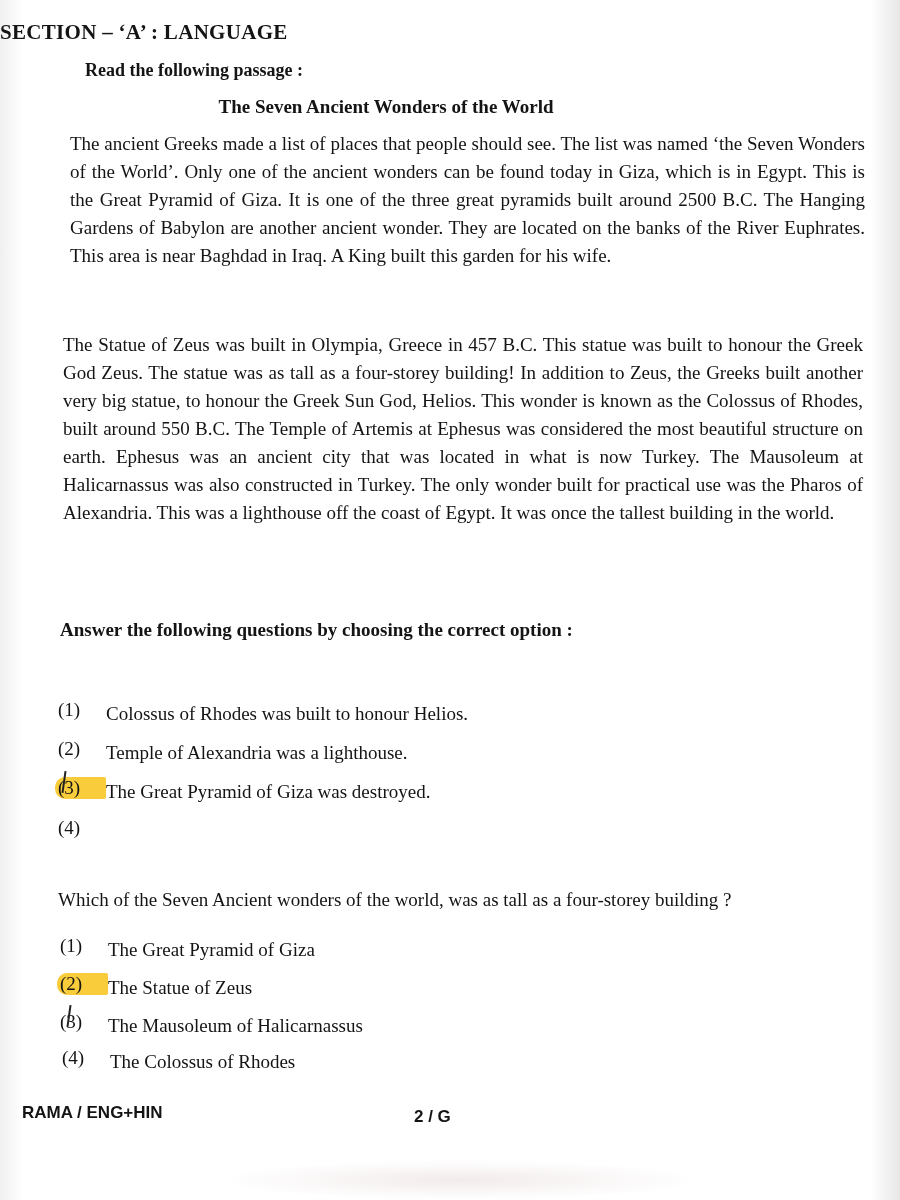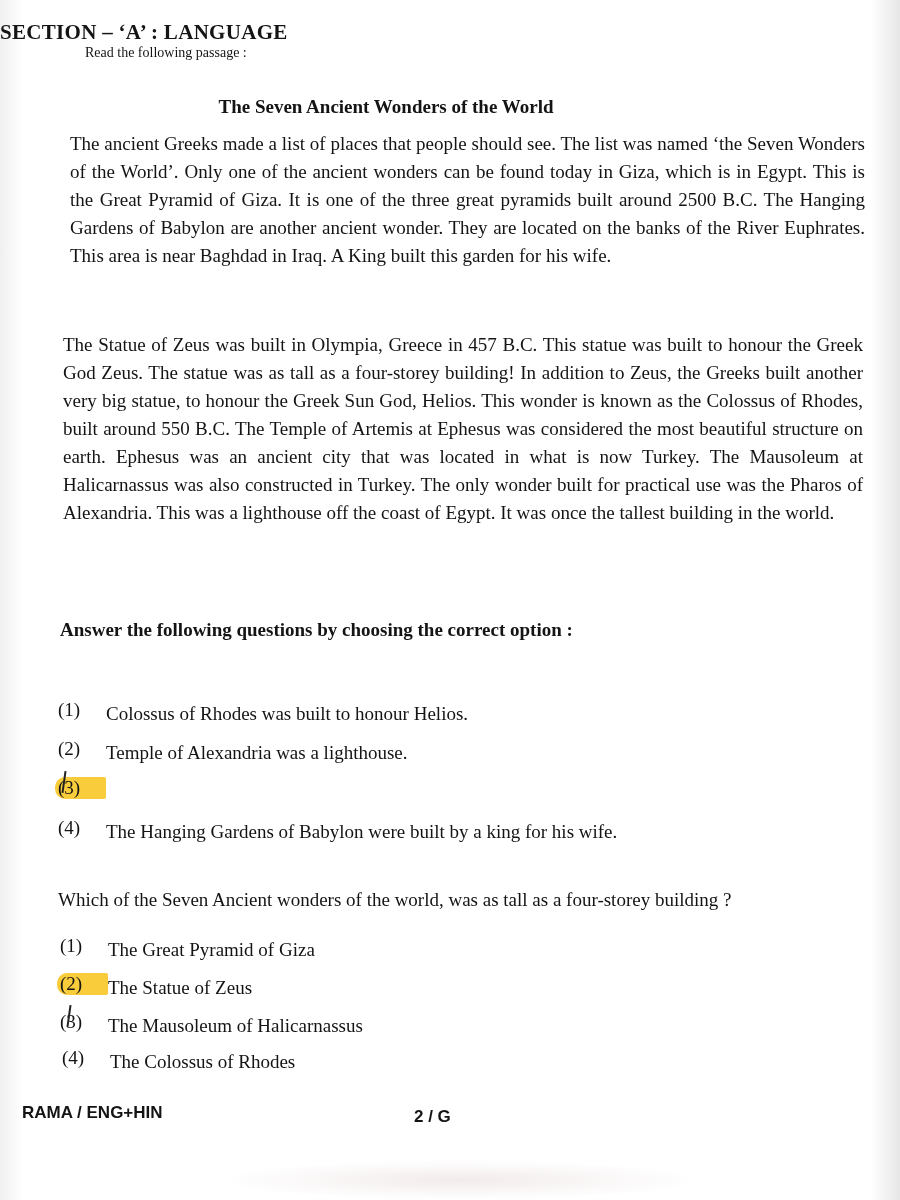--- a/index.html
+++ b/index.html
@@ -17,22 +17,22 @@
     }
     .left-shadow {
       position: absolute; left: 0; top: 0; width: 22px; height: 1200px;
       background: linear-gradient(to left, rgba(255,255,255,0), rgba(238,238,238,0.9));
     }
     .section-title {
       position: absolute; top: 20px; left: 0; width: 900px; text-align: left;
       font-weight: bold; font-size: 21px; letter-spacing: 0.3px;
     }
     .instruction {
-      position: absolute; top: 45px; left: 85px;
-      font-weight: normal; font-size: 14px;
+      position: absolute; top: 60px; left: 85px;
+      font-weight: bold; font-size: 18px;
     }
     .passage-title {
       position: absolute; top: 96px; left: 0; width: 772px; text-align: center;
       font-weight: bold; font-size: 19px;
     }
     .para {
       position: absolute; left: 70px; width: 795px;
       font-size: 19px; line-height: 28px; text-align: justify;
       text-align-last: left;
     }
@@ -101,24 +101,24 @@
   </div>
   <div class="option" style="top:736px;">
     <span class="opt-num">(2)</span>
     <span class="opt-text">Temple of Alexandria was a lighthouse.</span>
   </div>
   <div class="option" style="top:775px;">
     <span class="opt-num highlight">
       <span>(3)</span>
       <span class="tick"></span>
     </span>
+    <span class="opt-text">The Great Pyramid of Giza was destroyed.</span>
   </div>
   <div class="option" style="top:815px;">
     <span class="opt-num">(4)</span>
-    <span class="opt-text">The Hanging Gardens of Babylon were built by a king for his wife.</span>
   </div>
 
   <div class="question q2">Which of the Seven Ancient wonders of the world, was as tall as a four-storey building ?</div>
 
   <div class="option" style="top:933px; left:60px;">
     <span class="opt-num">(1)</span>
     <span class="opt-text">The Great Pyramid of Giza</span>
   </div>
   <div class="option" style="top:971px; left:60px;">
     <span class="opt-num highlight">(2)</span>

